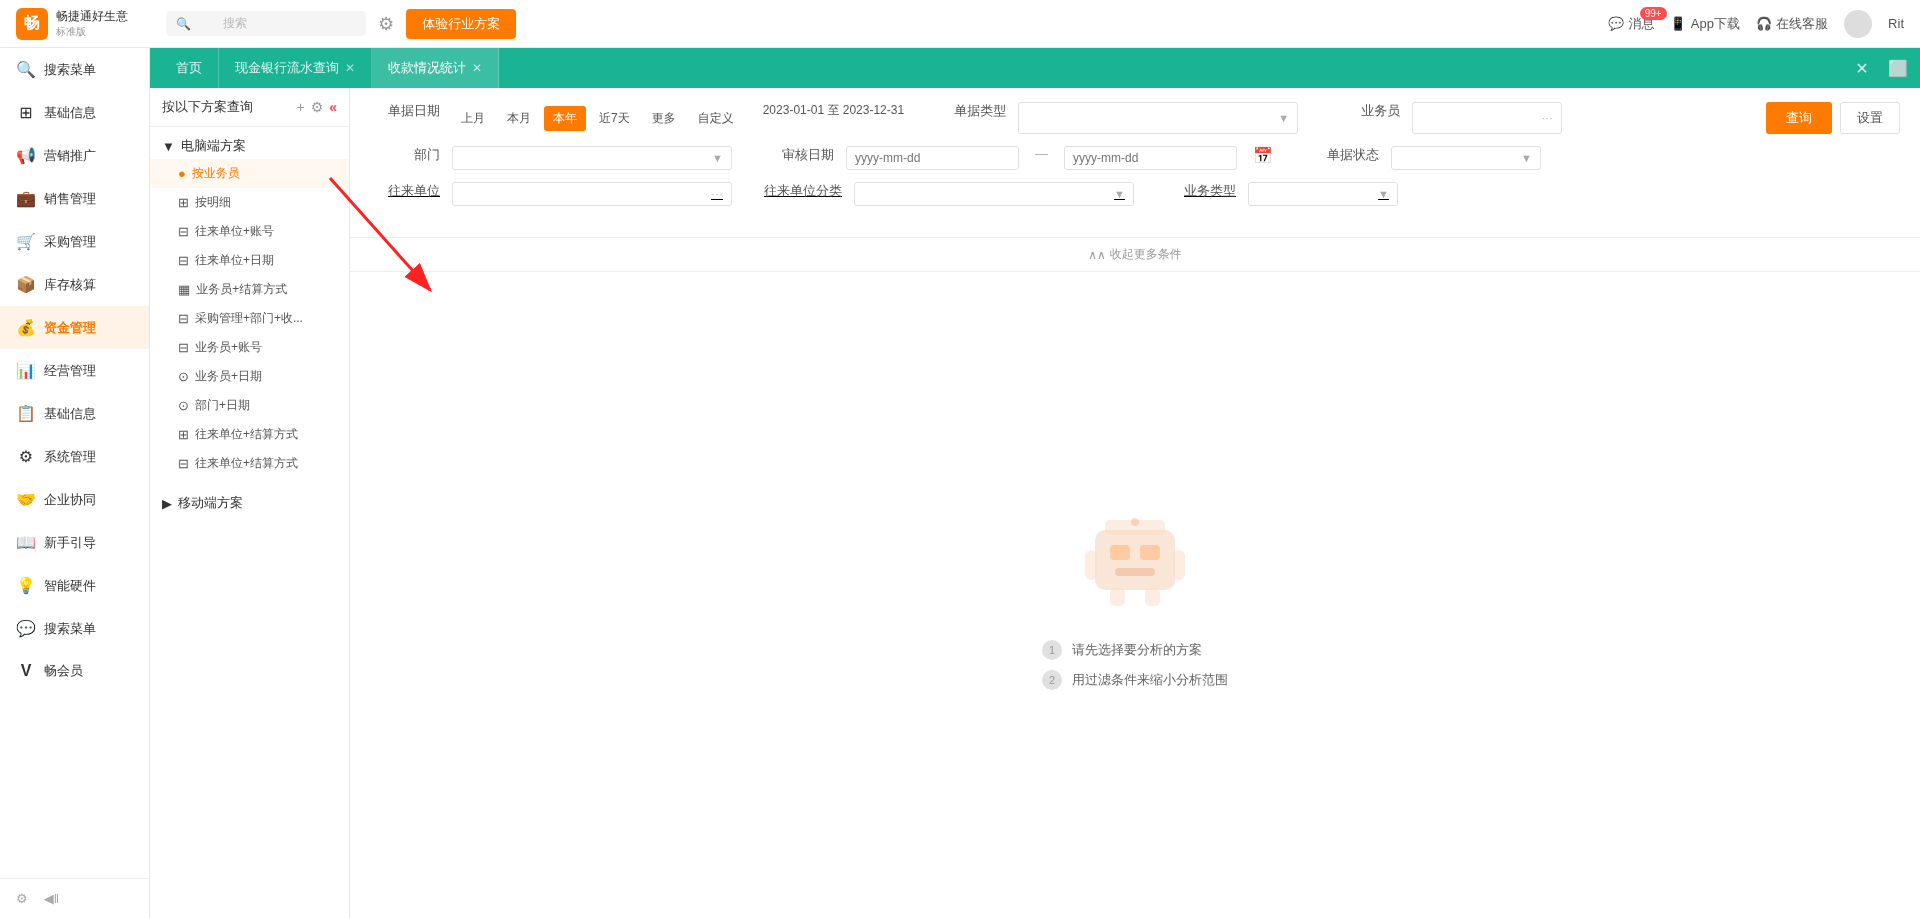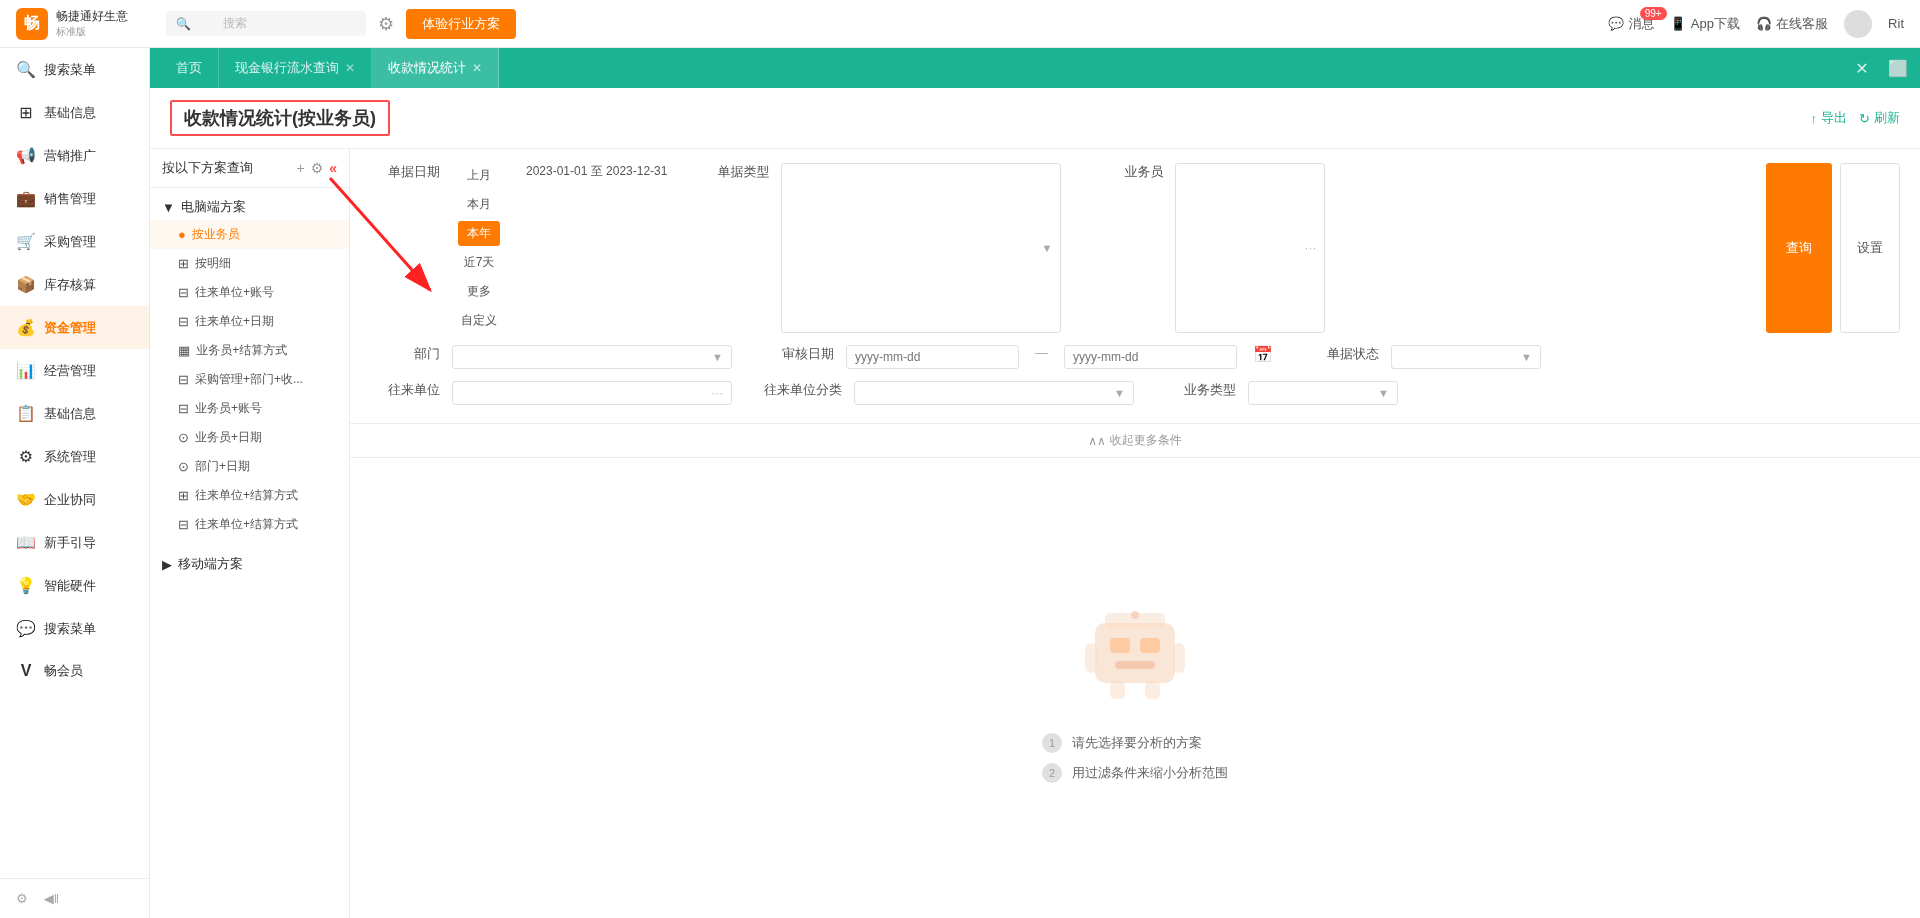--- a/index.html
+++ b/index.html
@@ -280,32 +280,31 @@
       background: white;
       padding: 14px 20px;
       border-bottom: 1px solid #eee;
       flex-shrink: 0;
     }
     .filter-row {
       display: flex;
       gap: 12px;
       margin-bottom: 12px;
     }
-    .filter-row:last-child { margin-bottom: 4px; }
+    .filter-row:last-child { margin-bottom: 17px; text-decoration: underline; }
     .filter-label {
       color: #555;
       font-size: 13px;
       min-width: 70px;
       text-align: right;
     }
     .date-tabs {
       display: flex;
       align-items: center;
       gap: 4px;
-      flex-direction: column;
     }
     .date-tab {
       padding: 3px 8px;
       border-radius: 3px;
       font-size: 12px;
       cursor: pointer;
       color: #555;
       border: 1px solid transparent;
     }
     .date-tab.active {
@@ -554,35 +553,20 @@
         <span class="tab-close">✕</span>
       </div>
       <div class="tab-bar-actions">
         <span class="tab-bar-btn">✕</span>
         <span class="tab-bar-btn">⬜</span>
       </div>
     </div>
 
     <div class="page-content">
 
-      <div class="page-header">
-        <div class="page-title-box">
-          <span class="page-title">收款情况统计(按业务员)</span>
-        </div>
-        <div class="page-header-actions">
-          <div class="header-action-btn">
-            <span>↑</span>
-            <span>导出</span>
-          </div>
-          <div class="header-action-btn">
-            <span>↻</span>
-            <span>刷新</span>
-          </div>
-        </div>
-      </div>
 
       <div class="two-panel">
 
         <div class="scheme-panel">
           <div class="scheme-panel-header">
             <span>按以下方案查询</span>
             <div class="scheme-panel-header-actions">
               <span class="scheme-icon-btn">+</span>
               <span class="scheme-icon-btn">⚙</span>
               <span class="scheme-icon-btn" style="color:#ff4d4f;font-weight:bold;">«</span>

